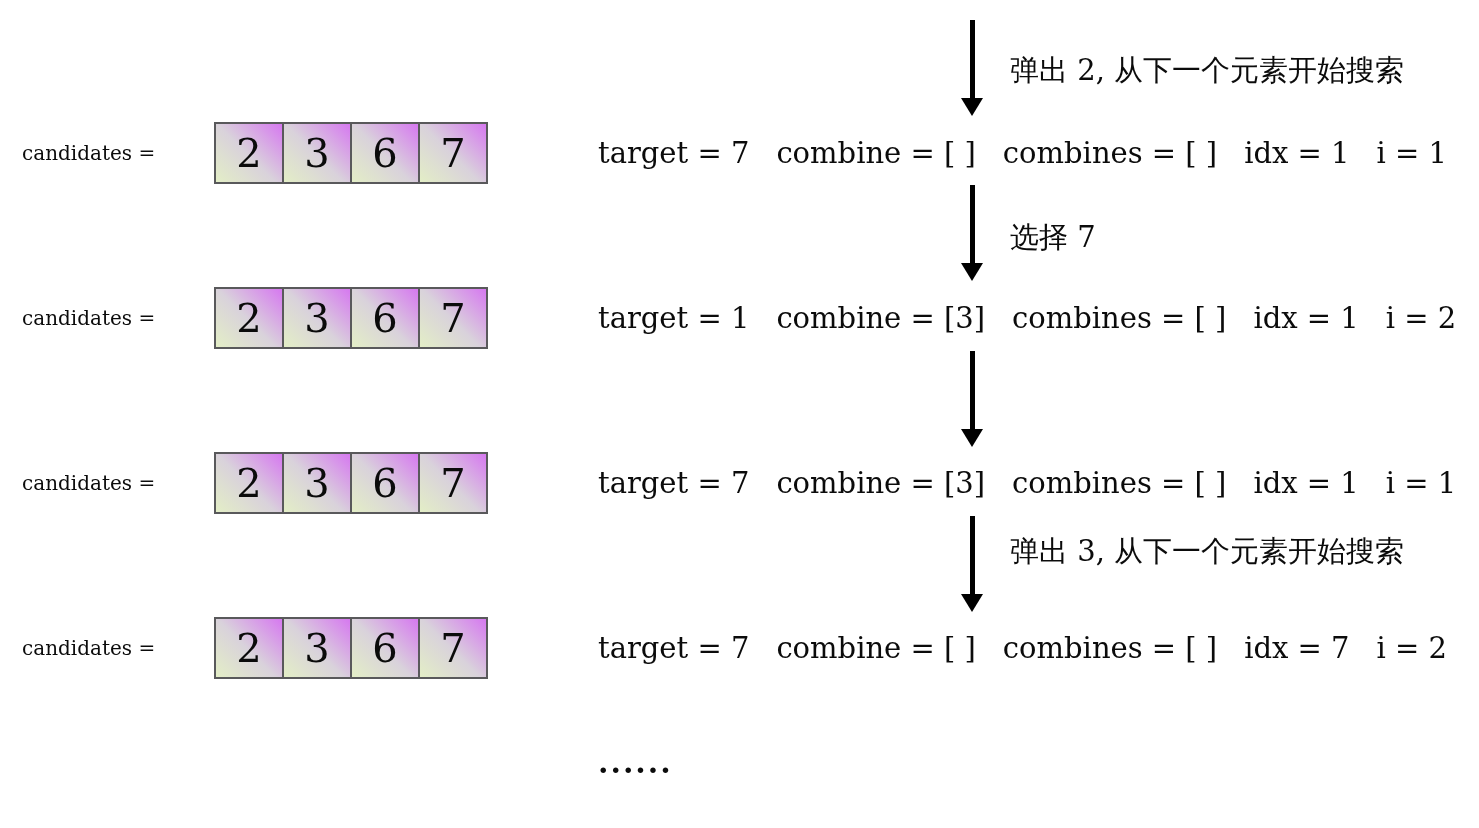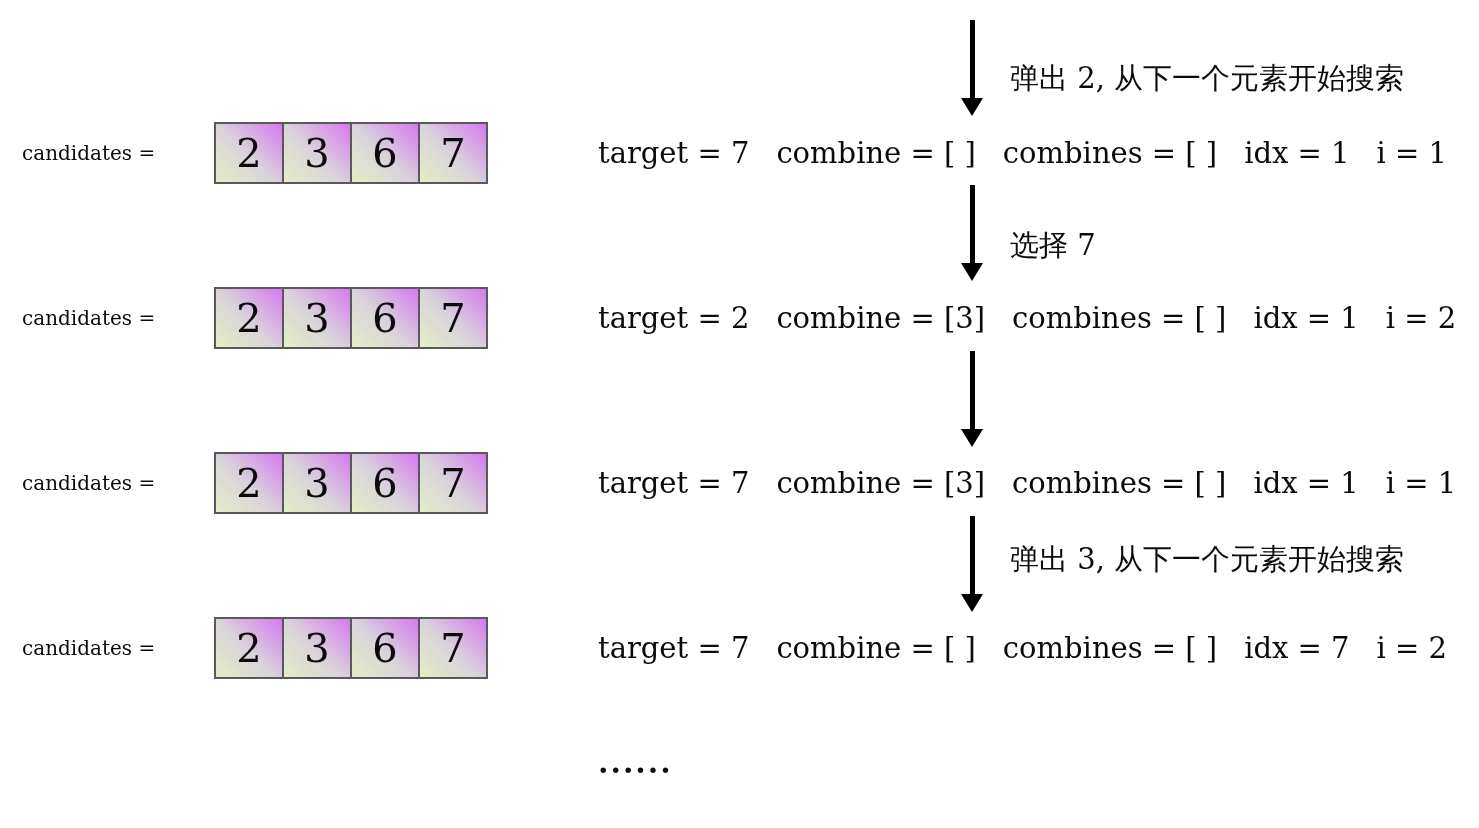--- a/index.html
+++ b/index.html
@@ -44,21 +44,21 @@
   }
   .arrow-shaft { width: 5px; flex: 1; background: var(--arrow, #000); }
   .arrow-head {
     width: 0; height: 0;
     border-left: 11px solid transparent;
     border-right: 11px solid transparent;
     border-top: 18px solid var(--arrow, #000);
   }
   .arrow-label {
     position: absolute; left: 1010px;
-    font-size: 29px; line-height: 38px; white-space: pre; margin-top: 8px;
+    font-size: 29px; line-height: 38px; white-space: pre;
   }
 
   .ellipsis {
     position: absolute; left: 598px; top: 745px;
     font-size: 30px; font-weight: bold; letter-spacing: 2px;
   }
 </style>
 </head>
 <body>
 
@@ -83,21 +83,21 @@
 
   <div class="row" style="top:287px">
     <div class="cand-label">candidates =</div>
     <div class="cand-array">
       <div class="cell">2</div>
       <div class="cell">3</div>
       <div class="cell">6</div>
       <div class="cell">7</div>
     </div>
     <div class="state">
-      <span>target = 2</span>
+      <span>target = 1</span>
       <span>combine = [3]</span>
       <span>combines = [ ]</span>
       <span>idx = 1</span>
       <span>i = 2</span>
     </div>
   </div>
 
   <div class="row" style="top:452px">
     <div class="cand-label">candidates =</div>
     <div class="cand-array">

